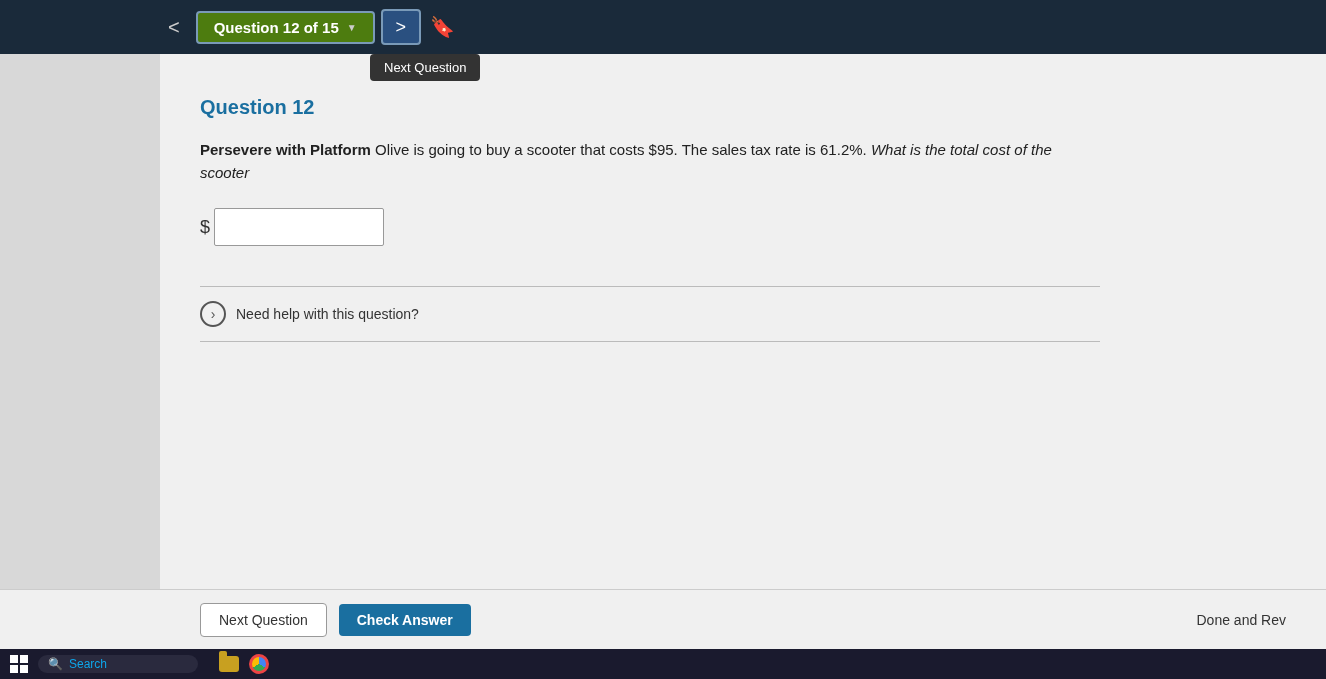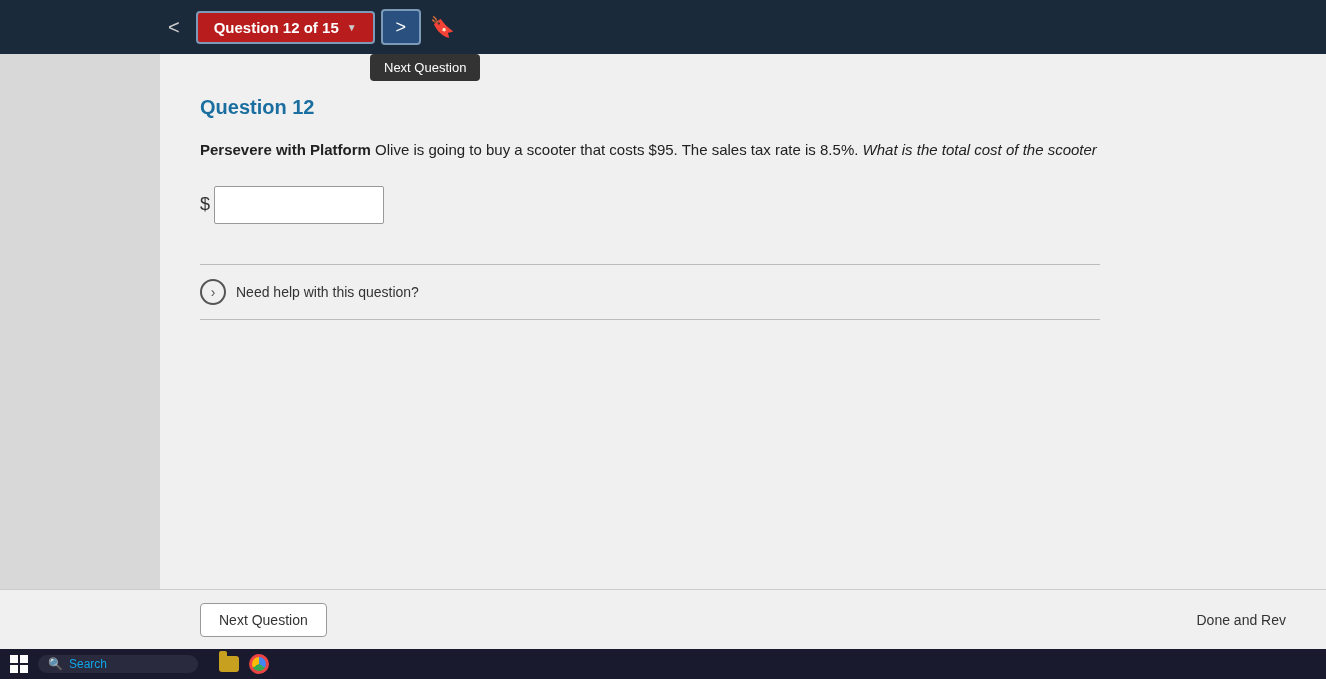--- a/index.html
+++ b/index.html
@@ -26,21 +26,21 @@
       color: #ccc;
       background: none;
       border: none;
       font-size: 20px;
       cursor: pointer;
       margin-right: 8px;
       padding: 4px 8px;
     }
 
     .question-nav-btn {
-      background: #b91c1c;
+      background: #4d7c0f;
       border: 2px solid #7a9ab8;
       color: white;
       padding: 6px 16px;
       border-radius: 4px;
       display: flex;
       align-items: center;
       gap: 8px;
       cursor: pointer;
       font-size: 15px;
       font-weight: bold;
@@ -375,38 +375,39 @@
     <span>Next Question</span>
   </div>
 </div>
 
 <div class="sidebar-left"></div>
 
 <div class="main-content">
   <h2 class="question-title">Question 12</h2>
 
   <div class="question-body">
-    <strong>Persevere with Platform</strong><span> Olive is going to buy a scooter that costs $95. The sales tax rate is 8.5%.</span><em> What is the total cost of the scooter</em><br>
+    <strong>Persevere with Platform</strong><span> Olive is going to buy a scooter that costs $95. The sales tax rate is 61.2%.</span><em> What is the total cost of the scooter</em><br>
   </div>
 
   <div class="answer-input-row">
     <span class="dollar-sign">$</span>
     <input class="answer-input" type="text" style="">
   </div>
 
   <div class="help-section">
     <button class="help-circle-btn">
       <span>›</span>
     </button>
     <span class="help-text">Need help with this question?</span>
   </div>
 </div>
 
 <div class="bottom-bar">
   <button class="next-question-btn">Next Question</button>
+  <button class="check-answer-btn">Check Answer</button>
   <span class="done-review-text">Done and Rev</span>
 </div>
 
 <div class="footer-bar">
   <span>©2024 McGraw Hill. All Rights Reserved.</span>
   <a>Privacy Center</a>
   <a>Terms of Use</a>
   <a>Minimum Requirements</a>
   <a>Platform Status Center</a>
 </div>

